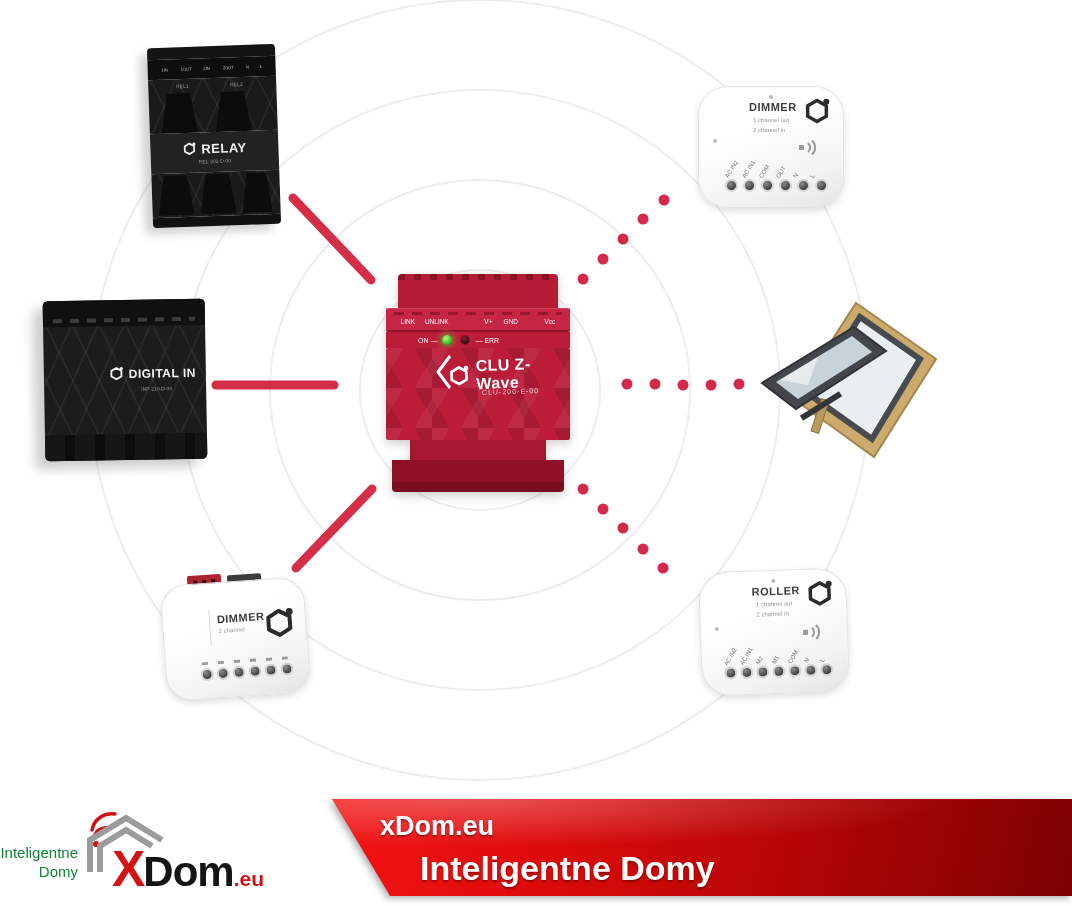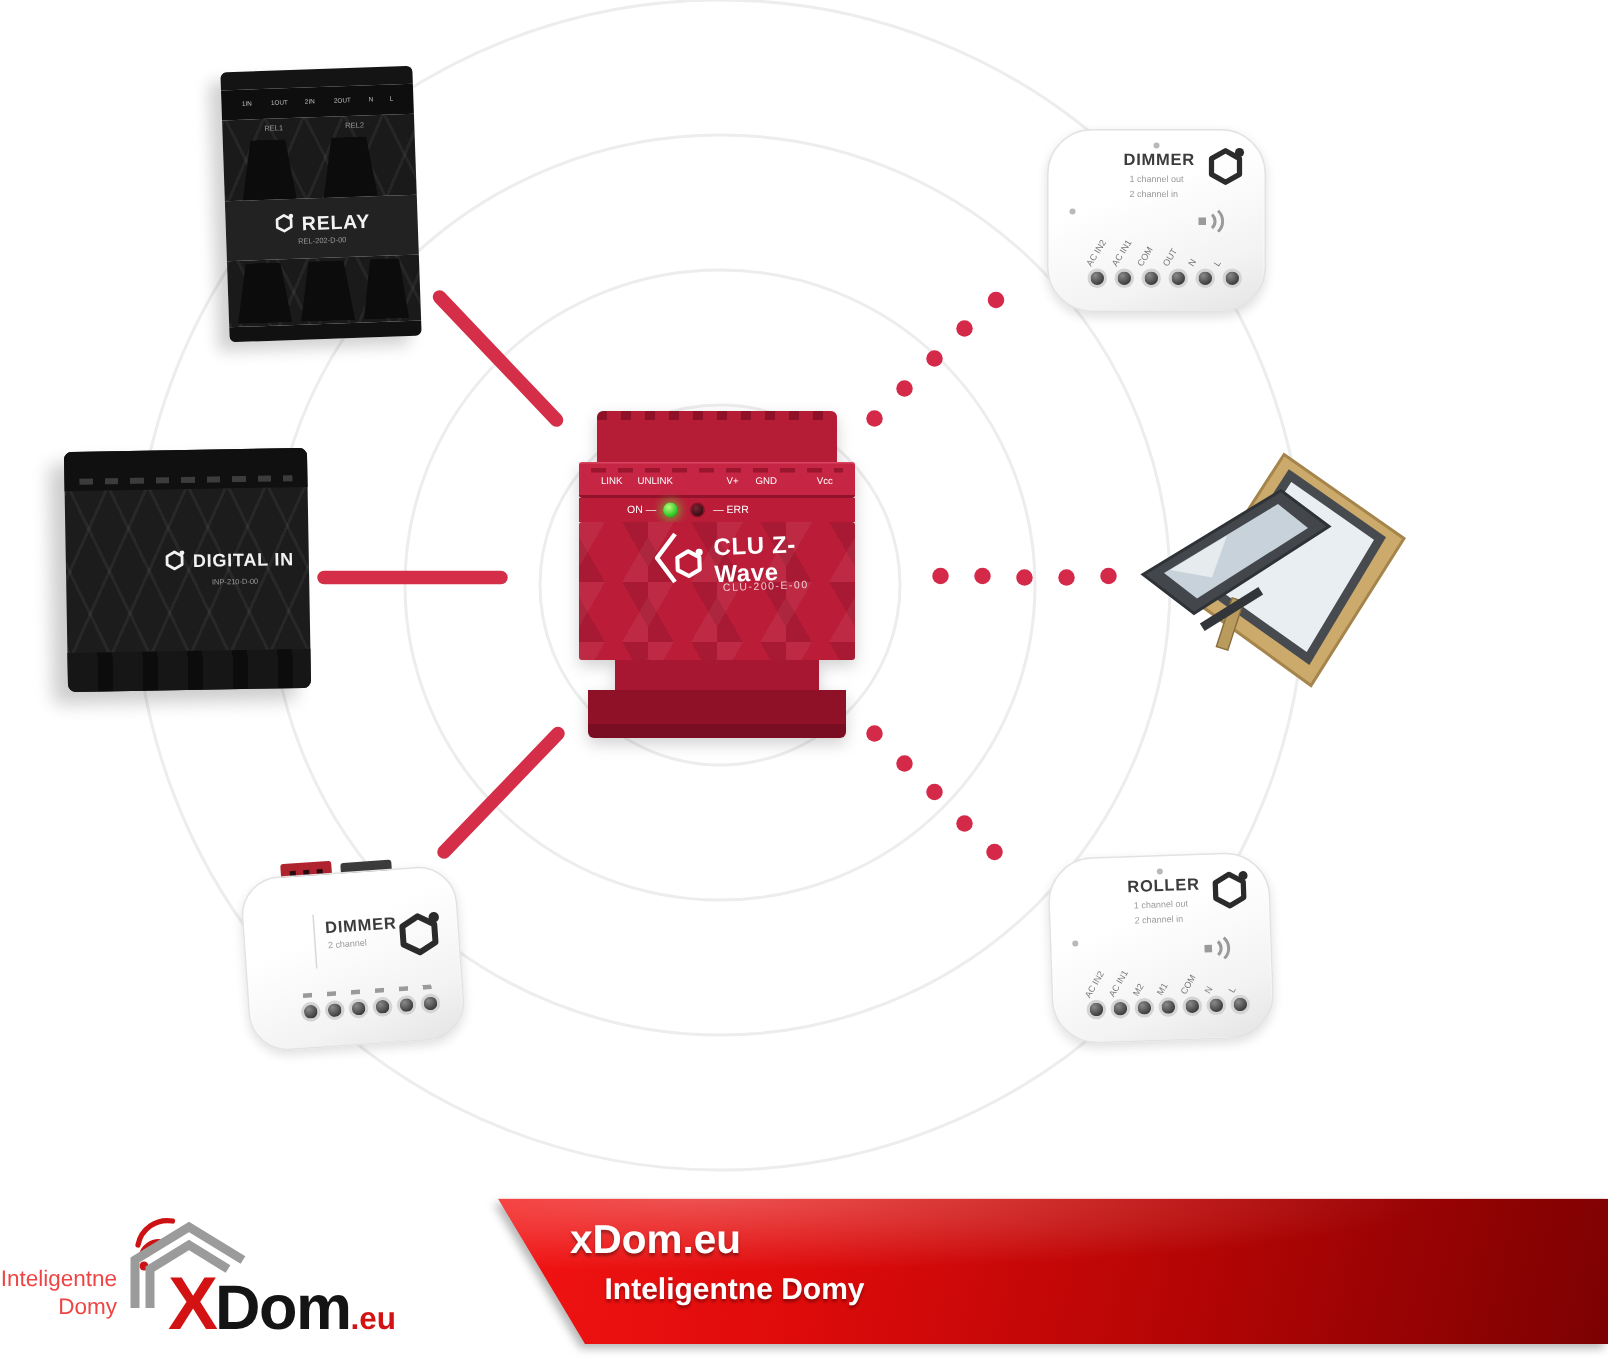--- a/index.html
+++ b/index.html
@@ -80,26 +80,26 @@
   .banner-wrap { position:absolute; left:332px; top:799px; width:740px; height:97px;
                  filter:drop-shadow(-3px 3px 3px rgba(0,0,0,.28)); }
   .banner { width:100%; height:100%;
             clip-path:polygon(0 0, 100% 0, 100% 100%, 58px 100%);
             background:linear-gradient(104deg,#f31414 0%, #df0b0b 28%, #b50505 62%, #7c0102 100%); position:relative; }
   .banner::after { content:""; position:absolute; inset:0;
             background:radial-gradient(120% 90% at 18% 0%, rgba(255,255,255,.28), rgba(255,255,255,0) 55%);
             clip-path:polygon(0 0, 100% 0, 100% 100%, 58px 100%); }
   .banner .b1 { position:absolute; left:48px; top:12px; color:#fff; font-weight:bold; font-size:27px;
                 text-shadow:0 2px 2px rgba(0,0,0,.35); z-index:2; }
-  .banner .b2 { position:absolute; left:71px; top:50px; color:#fff; font-weight:bold; font-size:20px;
+  .banner .b2 { position:absolute; left:88px; top:50px; color:#fff; font-weight:bold; font-size:34px;
                 text-shadow:0 2px 2px rgba(0,0,0,.35); z-index:2; }
 
   
   .tagline { position:absolute; left:0px; top:843px; width:78px; text-align:right;
-             font-size:15px; color:#ef4444; line-height:19px; }
+             font-size:15px; color:#15803d; line-height:19px; }
   .brandtext { position:absolute; left:112px; top:840px; white-space:nowrap; }
   .brandtext .bx  { color:#d31313; font-weight:bold; font-size:50px; letter-spacing:-2px; }
   .brandtext .bdom{ color:#141414; font-weight:bold; font-size:42px; letter-spacing:-1px; }
   .brandtext .btld{ color:#d31313; font-weight:bold; font-size:21px; }
 </style>
 </head>
 <body>
 
 <div id="stage">
 

